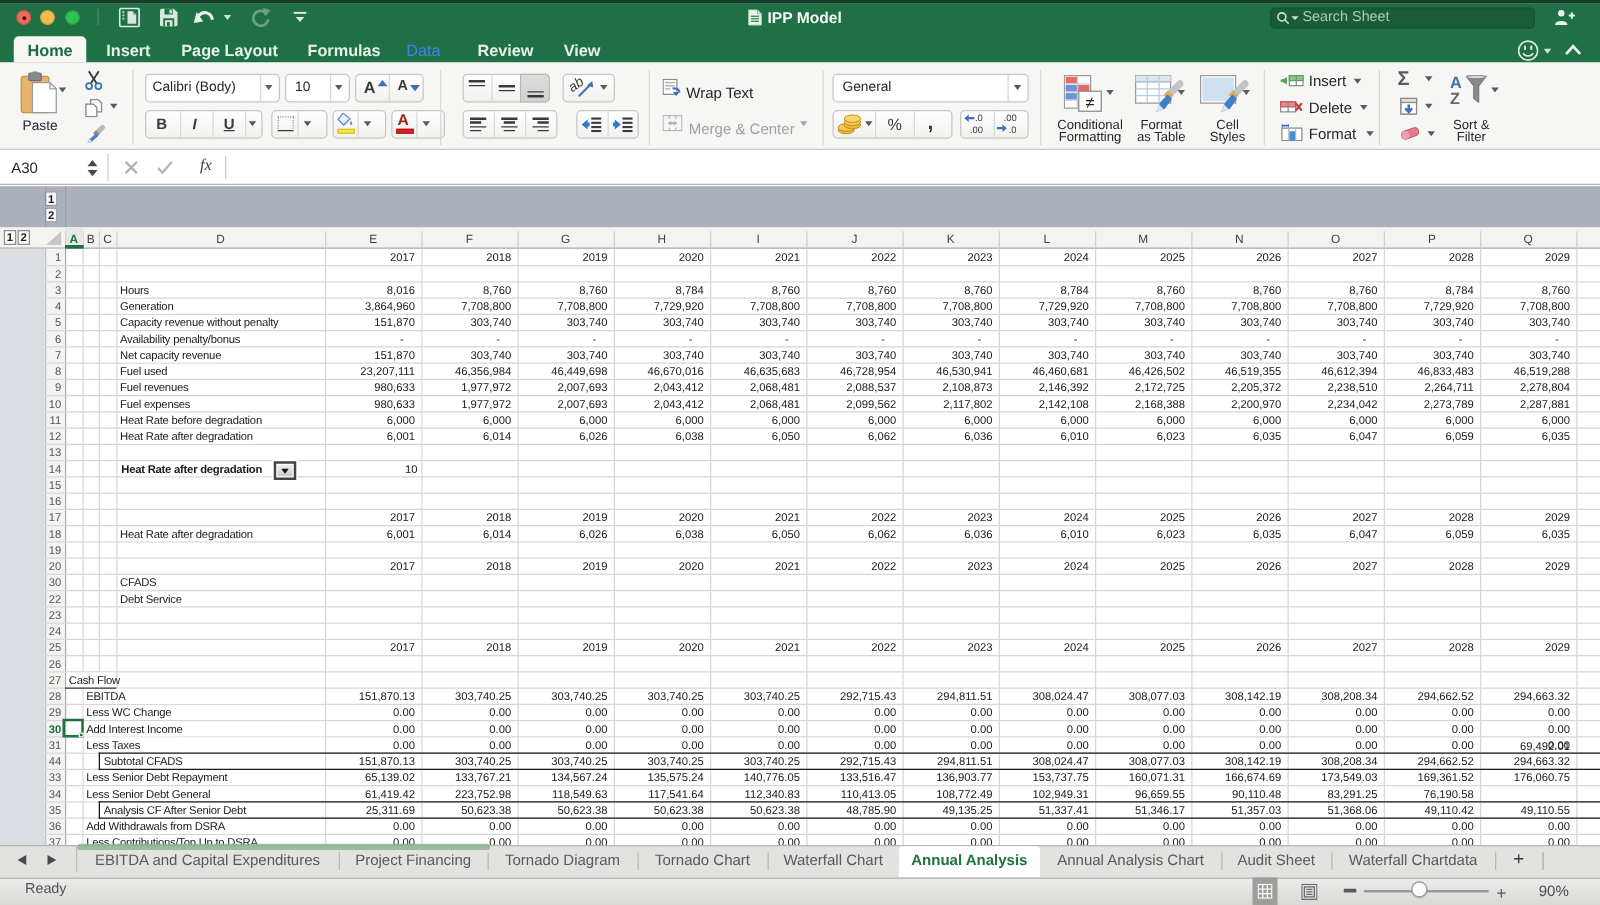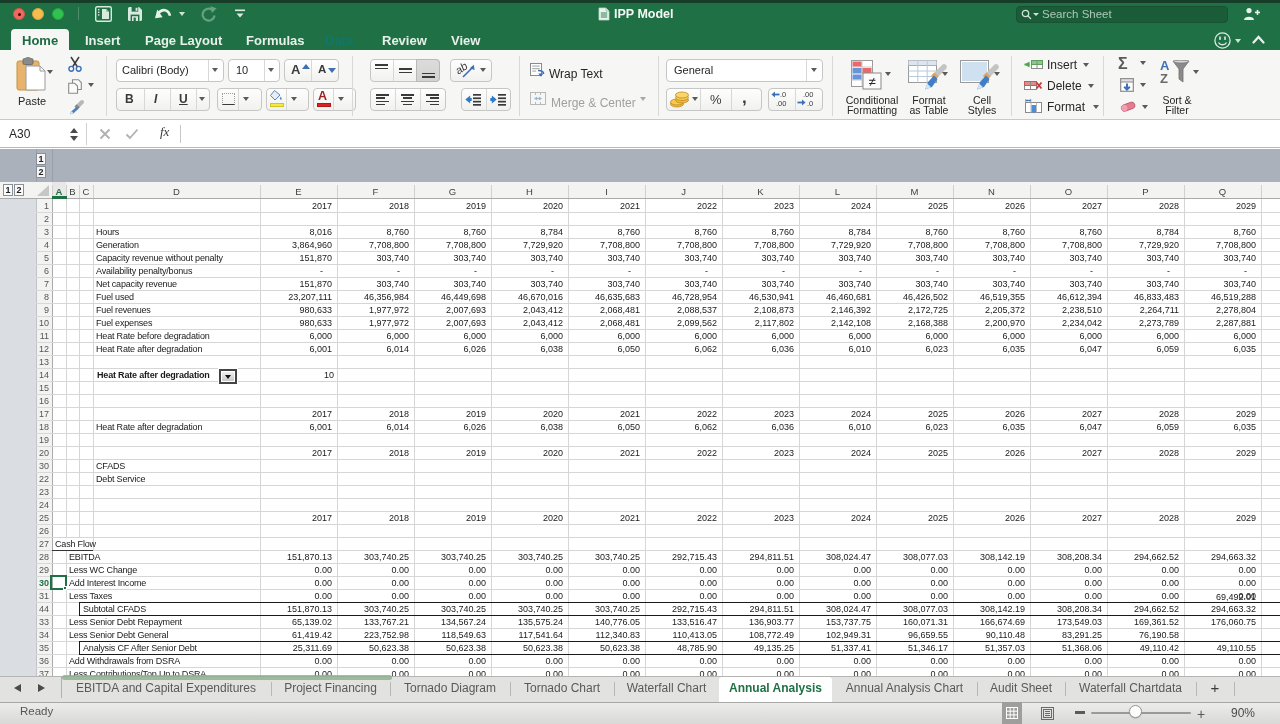--- a/index.html
+++ b/index.html
@@ -70,21 +70,21 @@
       <path d="M1 13 C1 8.8, 11 8.8, 11 13 Z" fill="#e8f1ea"></path>
 <rect x="12" y="4.6" width="5" height="1.6" fill="#e8f1ea"></rect>
       <rect x="13.7" y="2.9" width="1.6" height="5" fill="#e8f1ea"></rect>
     </svg>
 <div class="ab" style="left:0;top:28px;width:1280px;height:22px;background:#1f7145;"></div>
 <div class="ab" style="left:11px;top:29px;width:58px;height:21px;background:#f6f6f4;border-radius:4px 4px 0 0;"></div>
 <div class="ab" style="left:22px;top:33px;font-size:13px;font-weight:bold;color:#1b6a41;">Home</div>
 <div class="ab" style="left:85px;top:33px;font-size:13px;font-weight:bold;color:#e7f0ea;">Insert</div>
 <div class="ab" style="left:145px;top:33px;font-size:13px;font-weight:bold;color:#e7f0ea;">Page Layout</div>
 <div class="ab" style="left:246px;top:33px;font-size:13px;font-weight:bold;color:#e7f0ea;">Formulas</div>
-<div class="ab" style="left:325px;top:33px;font-size:13px;font-weight:bold;color:#0f766e;">Data</div>
+<div class="ab" style="left:325px;top:33px;font-size:13px;font-weight:normal;color:#3b82f6;">Data</div>
 <div class="ab" style="left:382px;top:33px;font-size:13px;font-weight:bold;color:#e7f0ea;">Review</div>
 <div class="ab" style="left:451px;top:33px;font-size:13px;font-weight:bold;color:#e7f0ea;">View</div>
 <svg class="ab" style="left:1214px;top:32px;" width="17" height="17" viewBox="0 0 17 17">
 <circle cx="8.5" cy="8.5" r="7.6" fill="none" stroke="#dcebe2" stroke-width="1.3"></circle>
 <rect x="5.2" y="4.5" width="1.6" height="3.4" fill="#dcebe2"></rect>
       <rect x="10.2" y="4.5" width="1.6" height="3.4" fill="#dcebe2"></rect>
 <path d="M4.5 10.5 C6 13.5, 11 13.5, 12.5 10.5" fill="none" stroke="#dcebe2" stroke-width="1.3"></path>
     </svg>
 <div class="ab dd" style="left:1235px;top:39px;border-top-color:#cfe3d6;"></div>
 <svg class="ab" style="left:1252px;top:35px;" width="13" height="9" viewBox="0 0 13 9">

